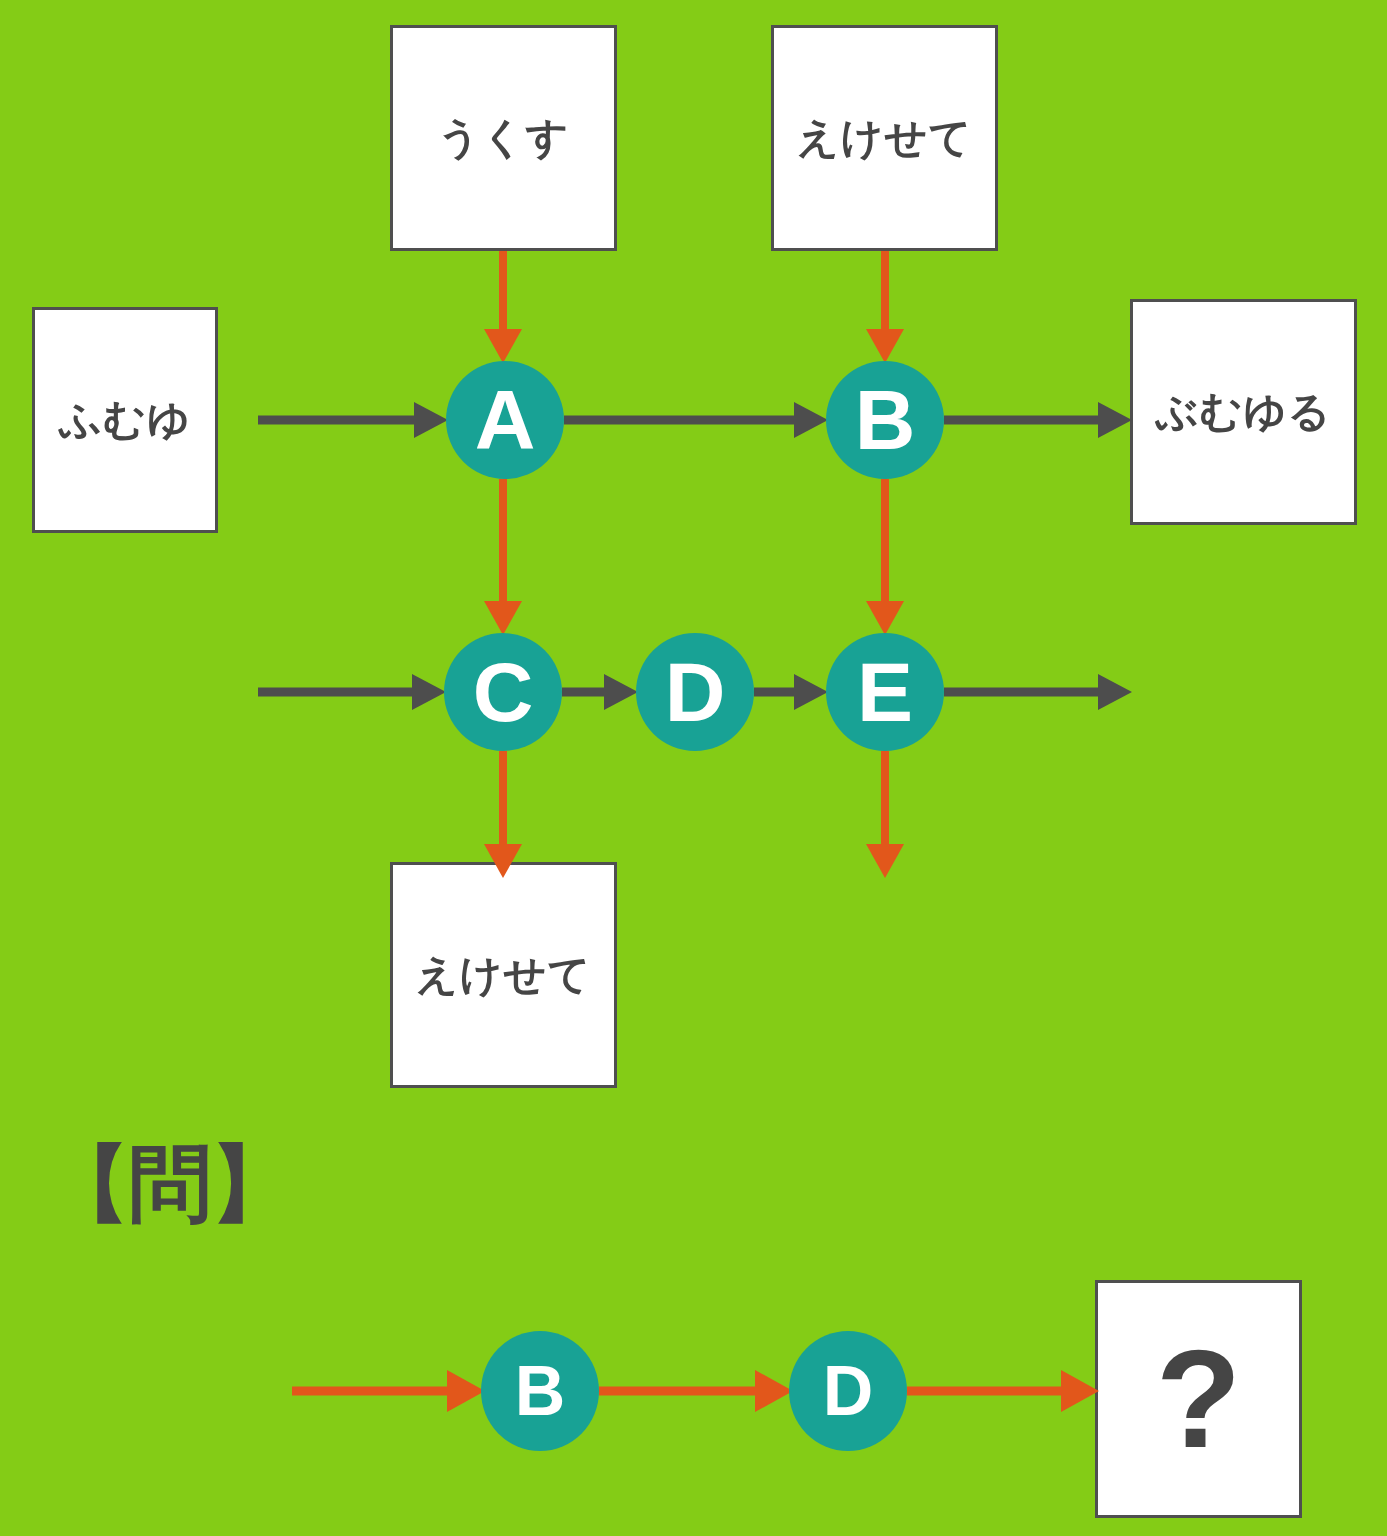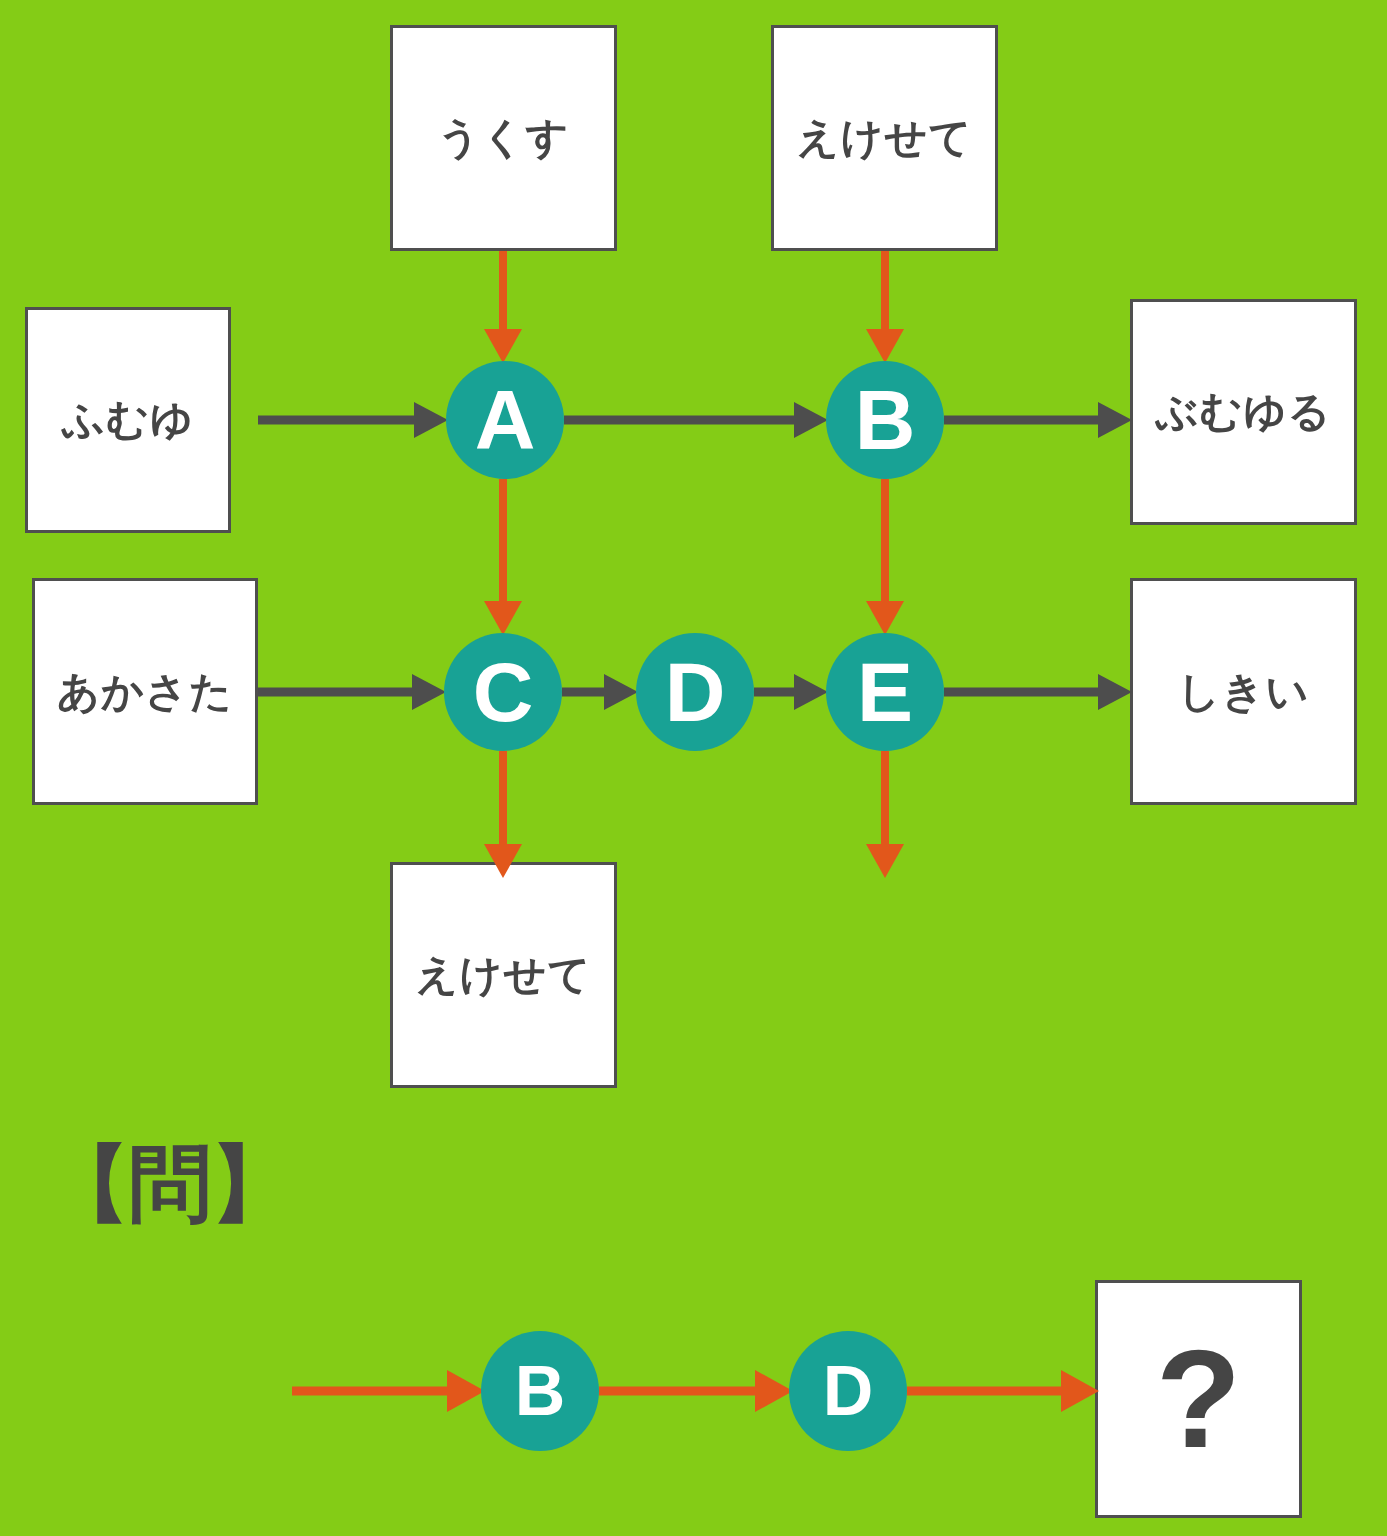--- a/index.html
+++ b/index.html
@@ -119,31 +119,25 @@
         <polygon points="1099,1391 1061,1370 1061,1412"></polygon>
     </g>
   </svg>
 
   <div class="wordbox" style="left:390px;top:25px;width:227px;height:226px">
     <span>うくす</span>
   </div>
   <div class="wordbox" style="left:771px;top:25px;width:227px;height:226px">
     <span>えけせて</span>
   </div>
-  <div class="wordbox" style="left:25px;top:307px;width:206px;height:226px">
+  <div class="wordbox" style="left:32px;top:307px;width:186px;height:226px">
     <span>ふむゆ</span>
   </div>
   <div class="wordbox" style="left:1130px;top:299px;width:227px;height:226px">
     <span>ぶむゆる</span>
-  </div>
-  <div class="wordbox" style="left:32px;top:578px;width:226px;height:227px">
-    <span>あかさた</span>
-  </div>
-  <div class="wordbox" style="left:1130px;top:578px;width:227px;height:227px">
-    <span>しきい</span>
   </div>
   <div class="wordbox" style="left:390px;top:862px;width:227px;height:226px">
     <span>えけせて</span>
   </div>
 
   <div class="node big" style="left:446px;top:361px">
     <span>A</span>
   </div>
   <div class="node big" style="left:826px;top:361px">
     <span>B</span>

